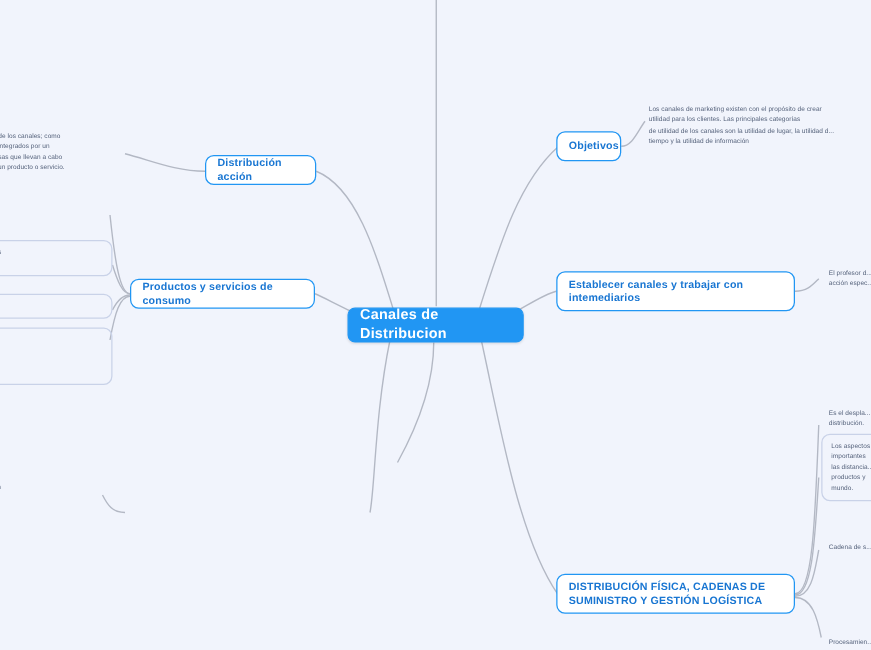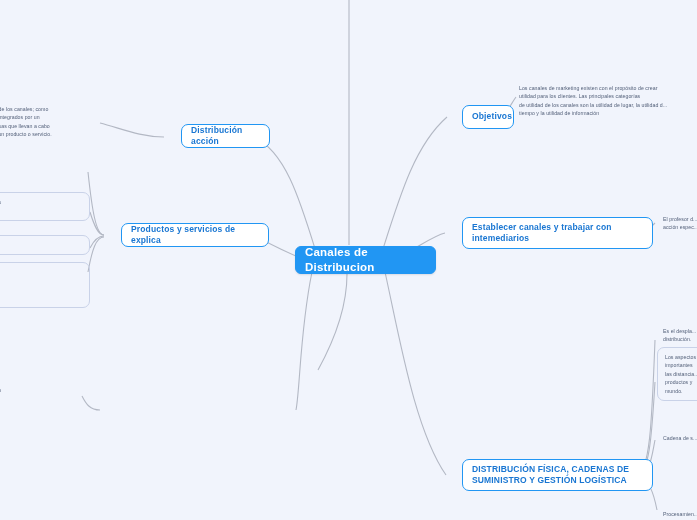--- a/index.html
+++ b/index.html
@@ -34,21 +34,20 @@
     border: 1.5px solid #2196f3;
     border-radius: 7px;
     color: #1976d2;
     font-size: 8.5px;
     font-weight: bold;
     line-height: 1.32;
     letter-spacing: 0.15px;
     padding: 6px 9px;
     display: flex;
     align-items: center;
-    margin-left: 17px;
   }
   .node.center {
     background: #2196f3;
     border-color: #2196f3;
     color: #ffffff;
     font-size: 11.5px;
     border-radius: 6px;
     justify-content: center;
     letter-spacing: 0.2px;
     box-shadow: 0 1px 2px rgba(0,0,0,0.10);
@@ -119,21 +118,21 @@
 
   <div class="node center" style="left:278px; top:246px; width:141px; height:28px;">
     <span>Canales de Distribucion</span>
   </div>
 
   <div class="node" style="left:164px; top:124px; width:89px; height:24px;">
     <span>Distribución acción</span>
   </div>
 
   <div class="node" style="left:104px; top:223px; width:148px; height:24px;">
-    <span>Productos y servicios de explica</span>
+    <span>Productos y servicios de consumo</span>
   </div>
 
 
   <div class="node" style="left:445px; top:105px; width:52px; height:24px;">
     <span>Objetivos</span>
   </div>
 
   <div class="node" style="left:445px; top:459px; width:191px; height:32px;">
     <span>DISTRIBUCIÓN FÍSICA, CADENAS DE SUMINISTRO Y GESTIÓN LOGÍSTICA</span>
   </div>

